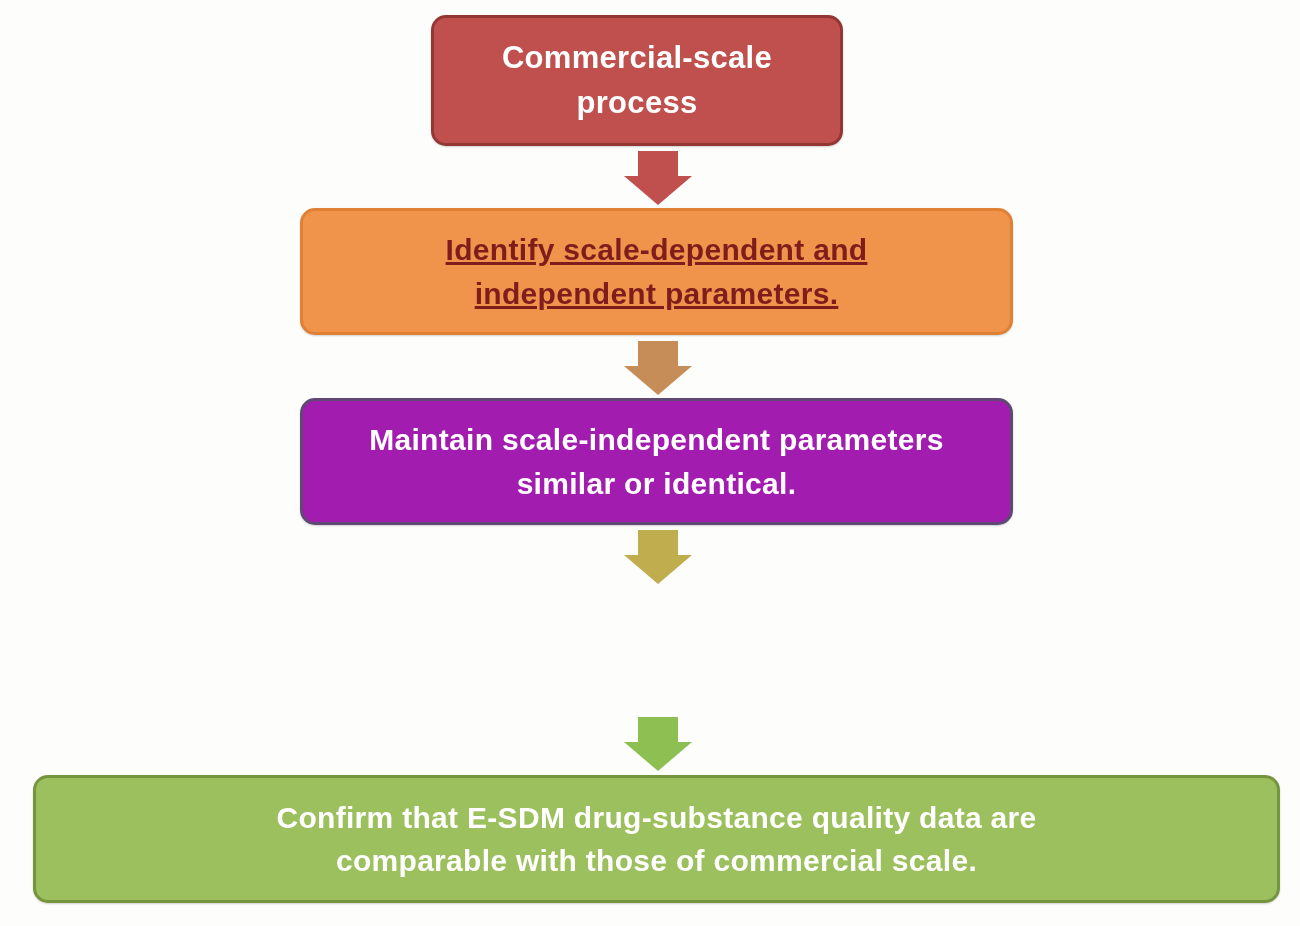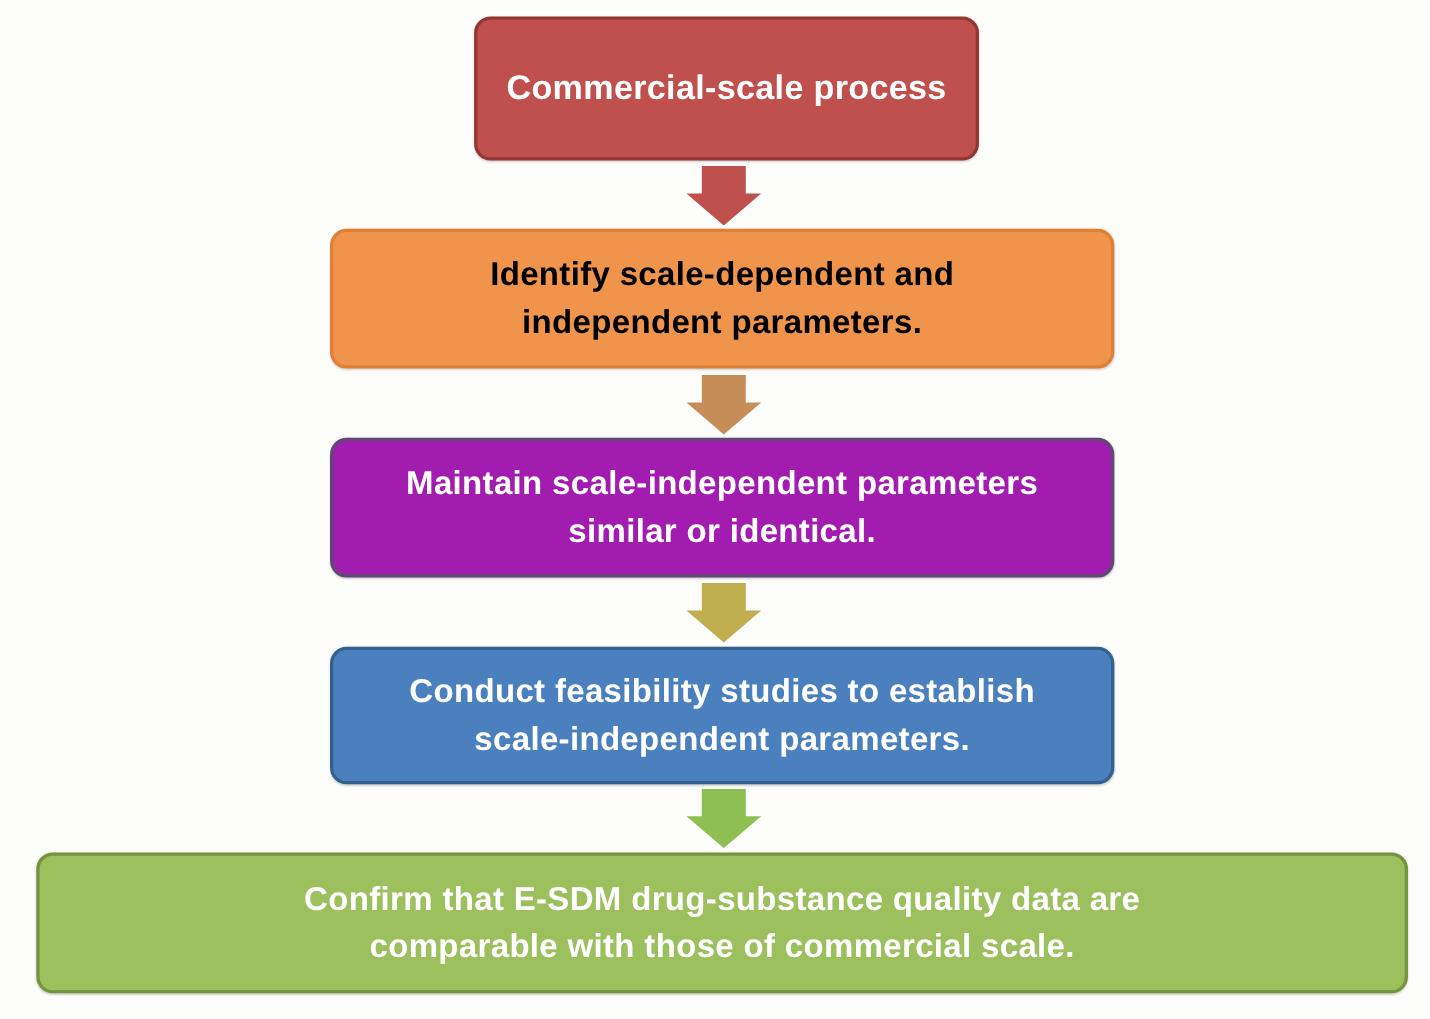--- a/index.html
+++ b/index.html
@@ -28,21 +28,21 @@
   }
   .step .step-label {
     color: #ffffff;
     font-weight: bold;
     font-size: 30px;
     line-height: 1.45;
     letter-spacing: 0.3px;
     white-space: pre-line;
     padding: 0 14px;
   }
-  .step-1 { left: 431px; top: 15px;  width: 459px; height: 131px; }
+  .step-1 { left: 431px; top: 15px;  width: 412px; height: 131px; justify-content: flex-end; }
   .step-1 .step-label { font-size: 31px; }
   .step-2 { left: 300px; top: 208px; width: 713px; height: 127px; }
   .step-3 { left: 300px; top: 398px; width: 713px; height: 127px; }
   .step-4 { left: 300px; top: 588px; width: 713px; height: 125px; }
   .step-5 { left: 33px;  top: 775px; width: 1247px; height: 128px; }
   .arrow {
     position: absolute;
     left: 624px;
     width: 68px;
     height: 54px;
@@ -62,45 +62,41 @@
     <span class="step-label" style="color: rgb(255, 255, 255);">Commercial-scale process</span>
   </div>
 
   <div class="arrow arrow-1">
     <svg viewBox="0 0 68 54" preserveAspectRatio="none">
       <polygon points="14,0 54,0 54,25 68,25 34,54 0,25 14,25" style="fill: rgb(192, 80, 77);"></polygon>
     </svg>
   </div>
 
   <div class="step step-2" style="background: rgb(240, 148, 76); border-color: rgb(223, 128, 52);">
-    <span class="step-label" style="color: #000000;">Identify scale-dependent and
+    <span class="step-label" style="color: #7f1d1d; text-decoration: underline;">Identify scale-dependent and
 independent parameters.</span>
   </div>
 
   <div class="arrow arrow-2">
     <svg viewBox="0 0 68 54" preserveAspectRatio="none">
       <polygon points="14,0 54,0 54,25 68,25 34,54 0,25 14,25" style="fill: rgb(199, 141, 88);"></polygon>
     </svg>
   </div>
 
   <div class="step step-3" style="background: #a21caf; border-color: rgb(95, 73, 115);">
     <span class="step-label" style="color: rgb(255, 255, 255);">Maintain scale-independent parameters
 similar or identical.</span>
   </div>
 
   <div class="arrow arrow-3">
     <svg viewBox="0 0 68 54" preserveAspectRatio="none">
       <polygon points="14,0 54,0 54,25 68,25 34,54 0,25 14,25" style="fill: rgb(191, 173, 78);"></polygon>
     </svg>
   </div>
 
-  <div class="step step-4" style="background: rgb(75, 128, 190); border-color: rgb(48, 97, 143);">
-    <span class="step-label" style="color: rgb(255, 255, 255);">Conduct feasibility studies to establish
-scale-independent parameters.</span>
-  </div>
 
   <div class="arrow arrow-4">
     <svg viewBox="0 0 68 54" preserveAspectRatio="none">
       <polygon points="14,0 54,0 54,25 68,25 34,54 0,25 14,25" style="fill: rgb(142, 191, 82);"></polygon>
     </svg>
   </div>
 
   <div class="step step-5" style="background: rgb(156, 192, 94); border-color: rgb(117, 148, 62); text-align: center;">
     <span class="step-label" style="color: rgb(255, 255, 255);">Confirm that E-SDM drug-substance quality data are
 comparable with those of commercial scale.</span>

